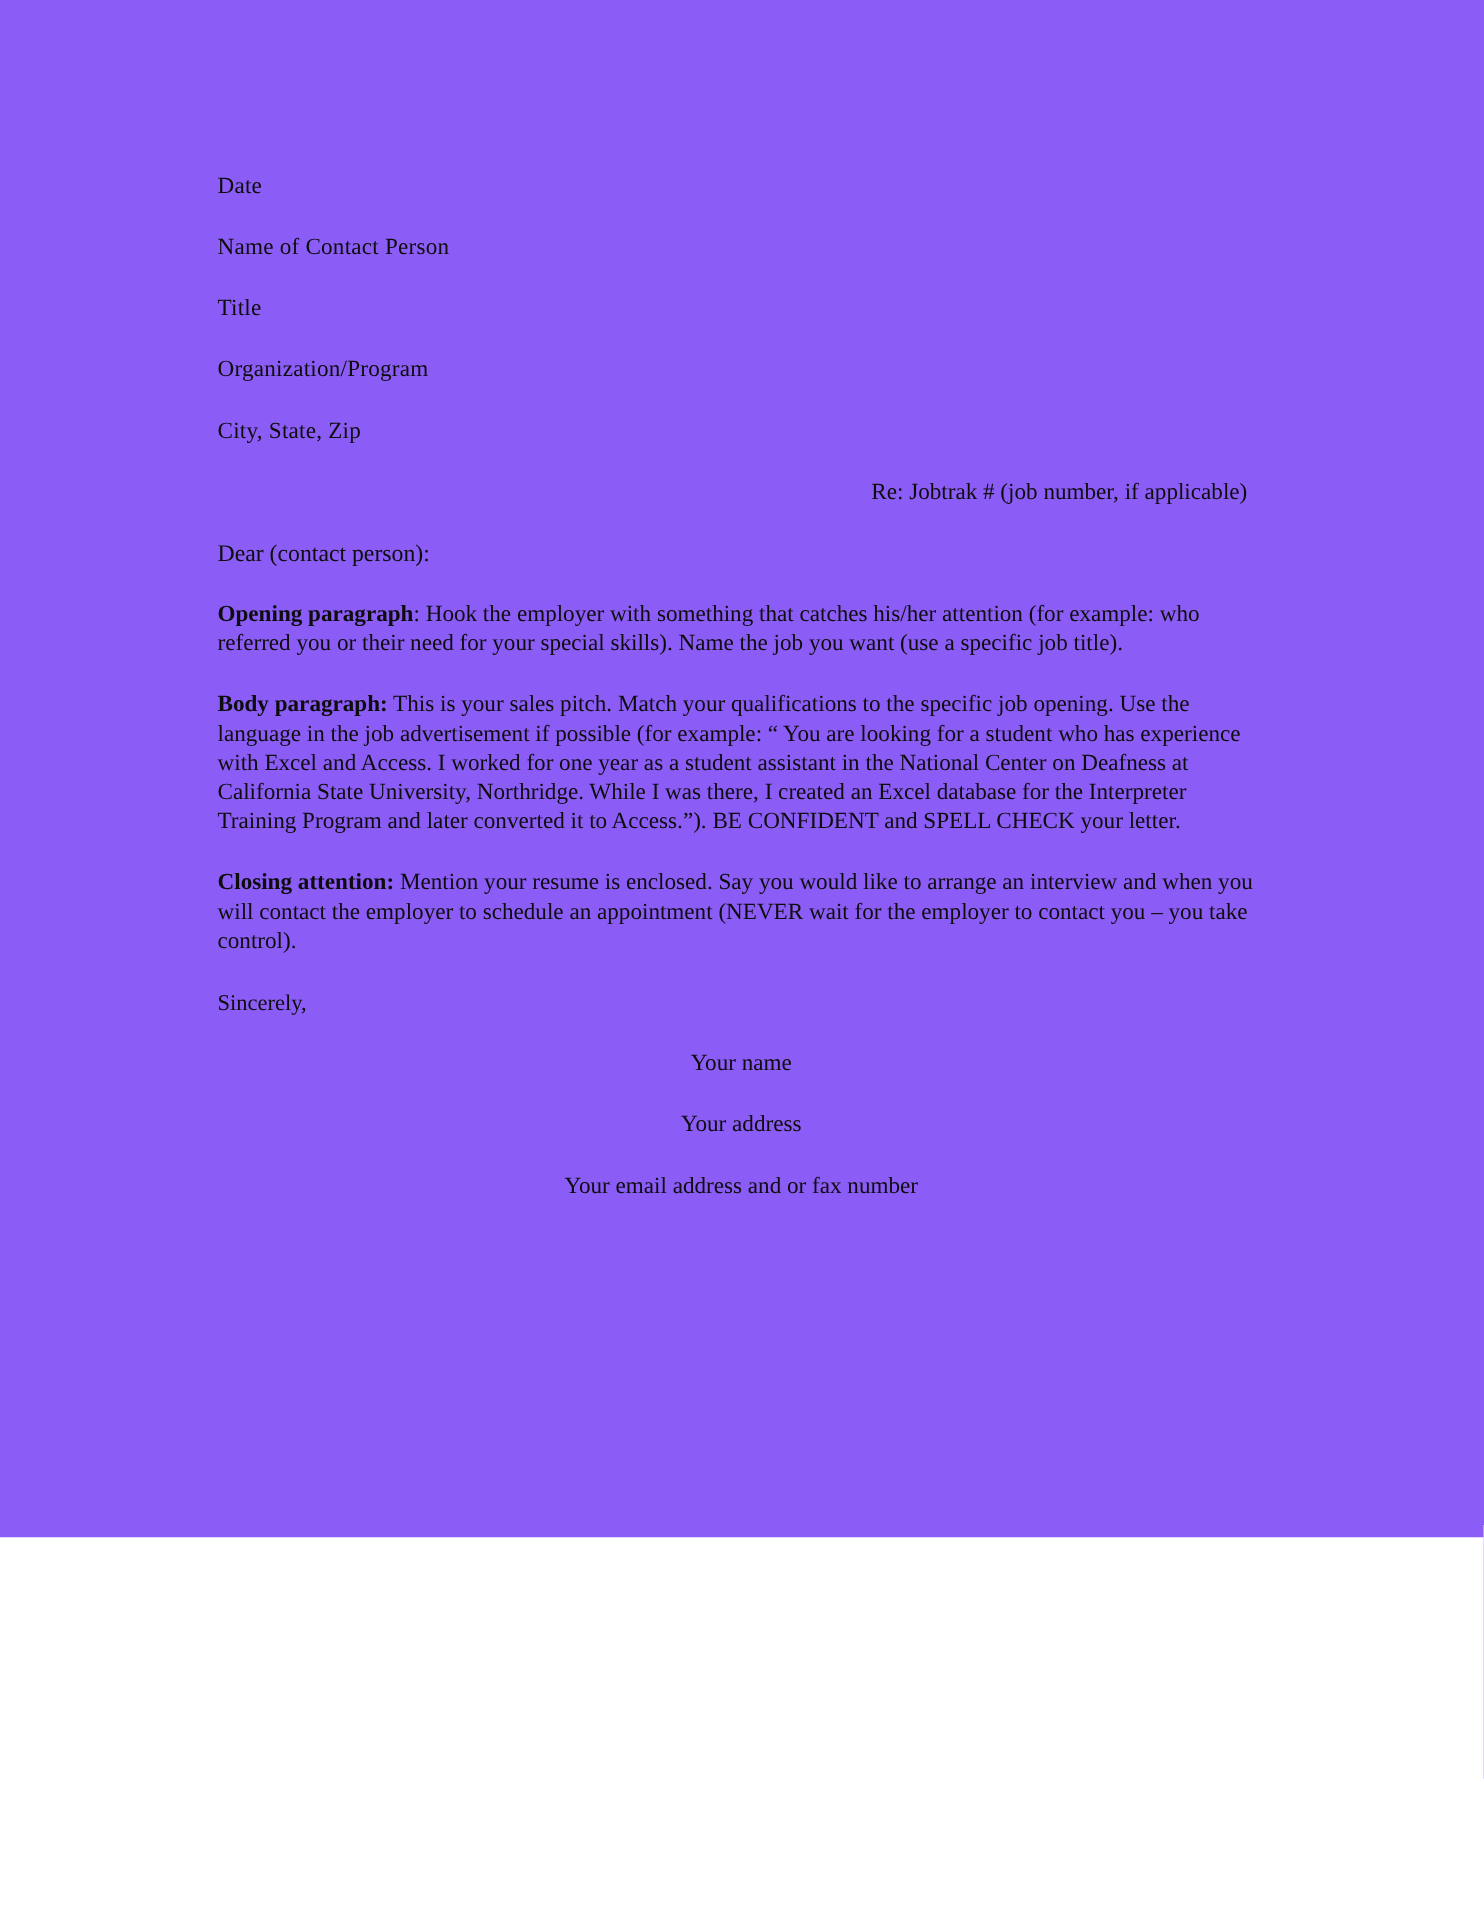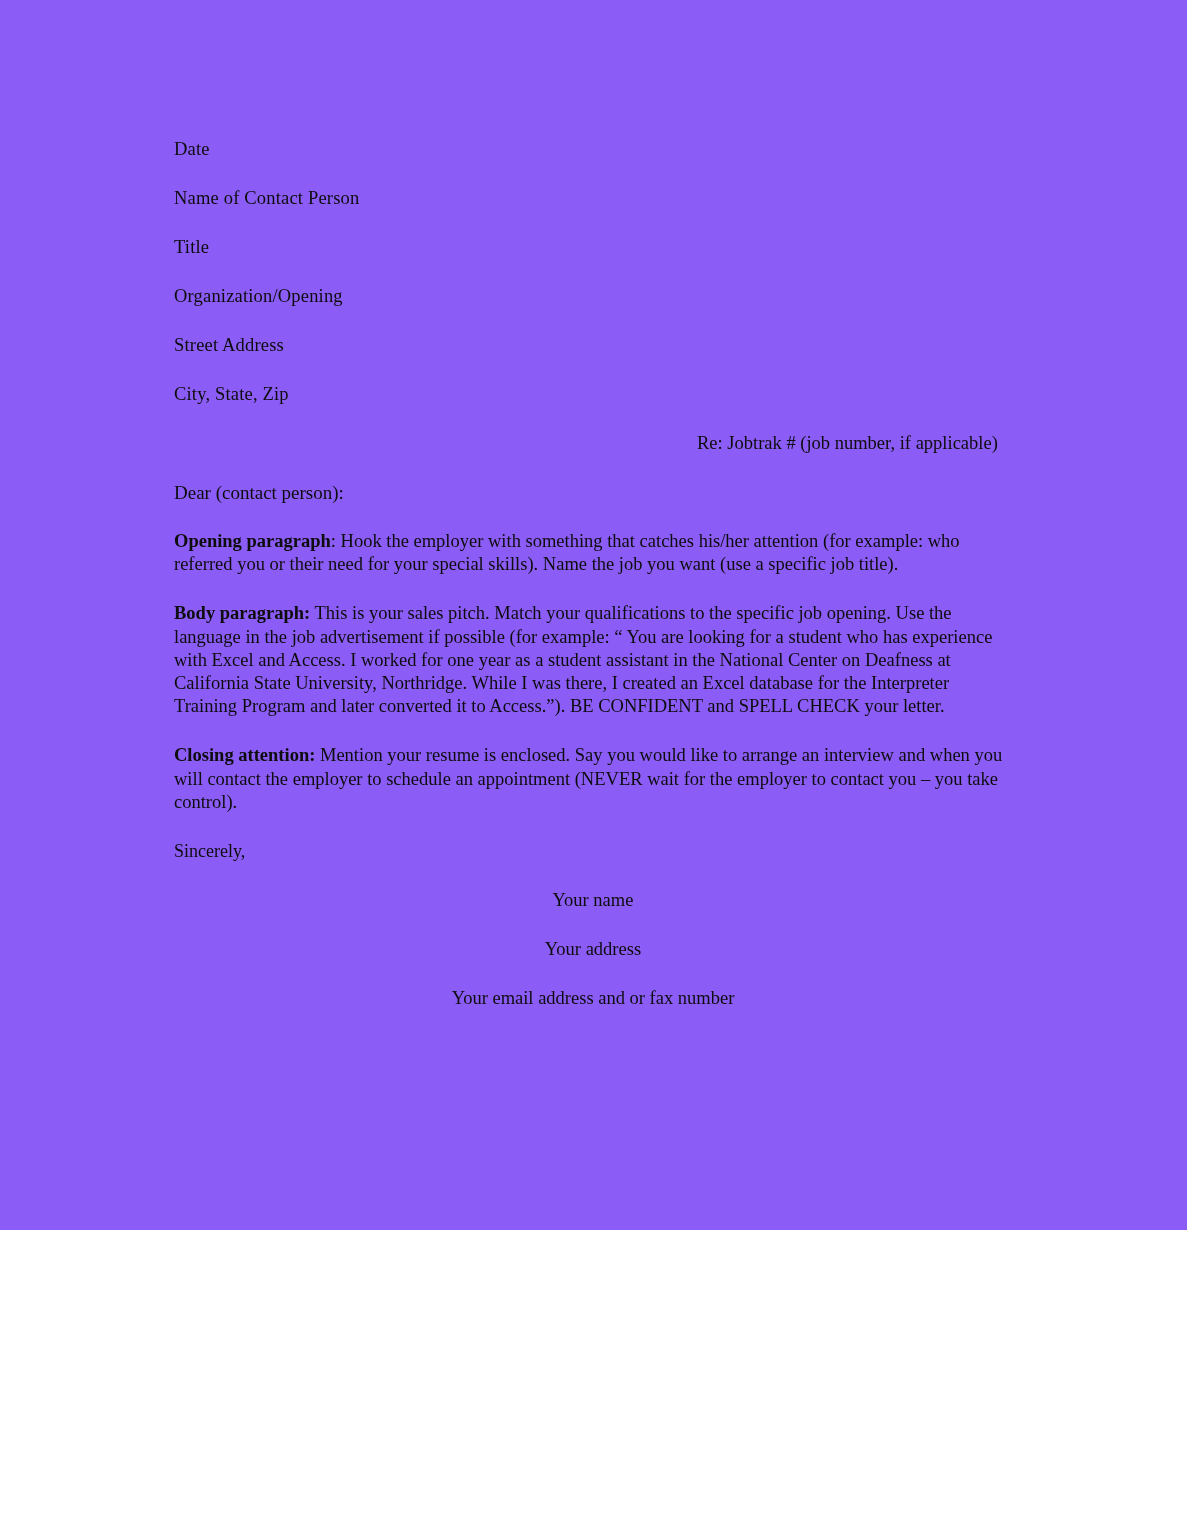--- a/index.html
+++ b/index.html
@@ -78,22 +78,21 @@
 <body>
 
 <div class="page">
 
   <div class="letter">
 
     <div>
       <p class="addr-line">Date</p>
       <p class="addr-line">Name of Contact Person</p>
       <p class="addr-line">Title</p>
-      <p class="addr-line">Organization/Opening</p>
-      <p class="addr-line">Street Address</p>
+      <p class="addr-line">Organization/Program</p>
       <p class="addr-line">City, State, Zip</p>
     </div>
 
     <p class="ref-line">Re: Jobtrak # (job number, if applicable)</p>
 
     <p class="salutation">Dear (contact person):</p>
 
     <p class="para">
       <span class="lead">Opening paragraph</span><span>: Hook the employer with something that catches his/her attention (for example: who referred you or their need for your special skills).  Name the job you want (use a specific job title).</span>
     </p>

